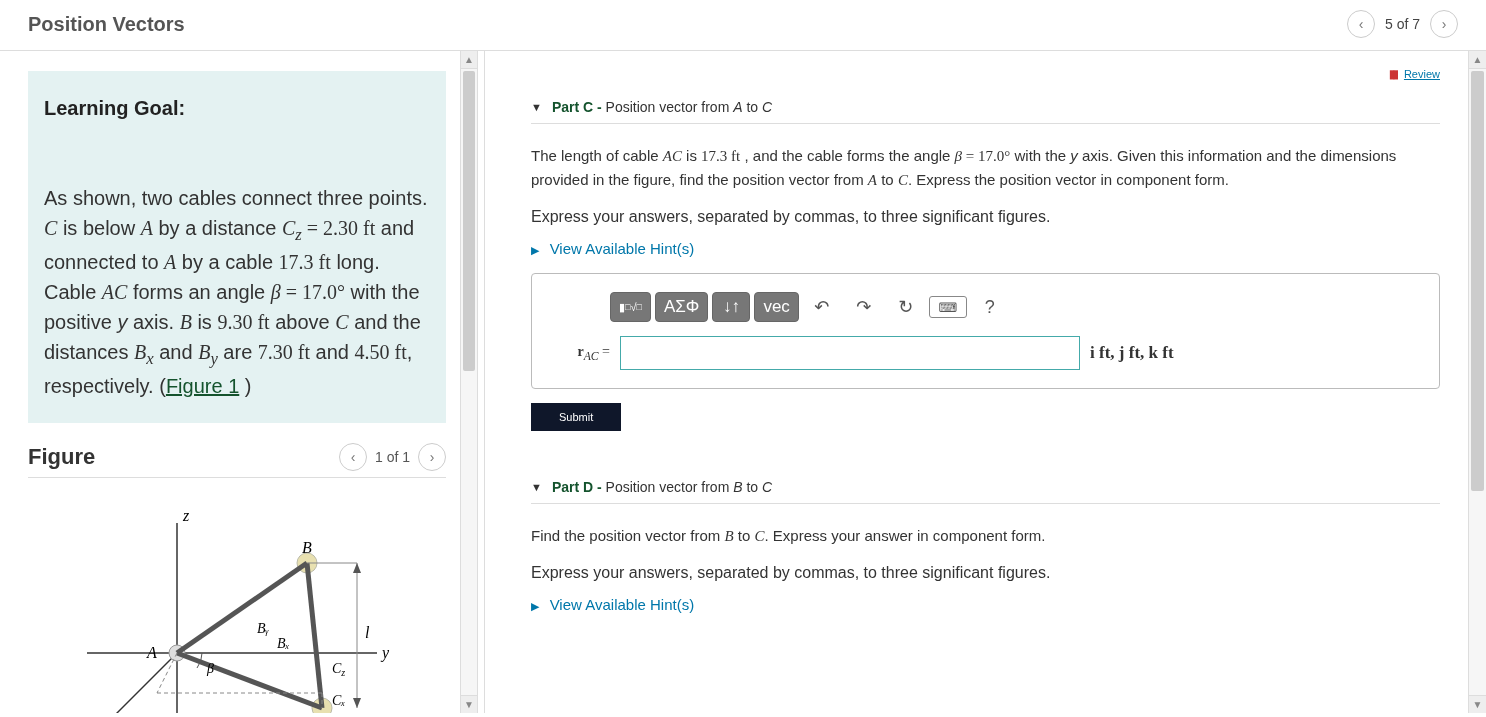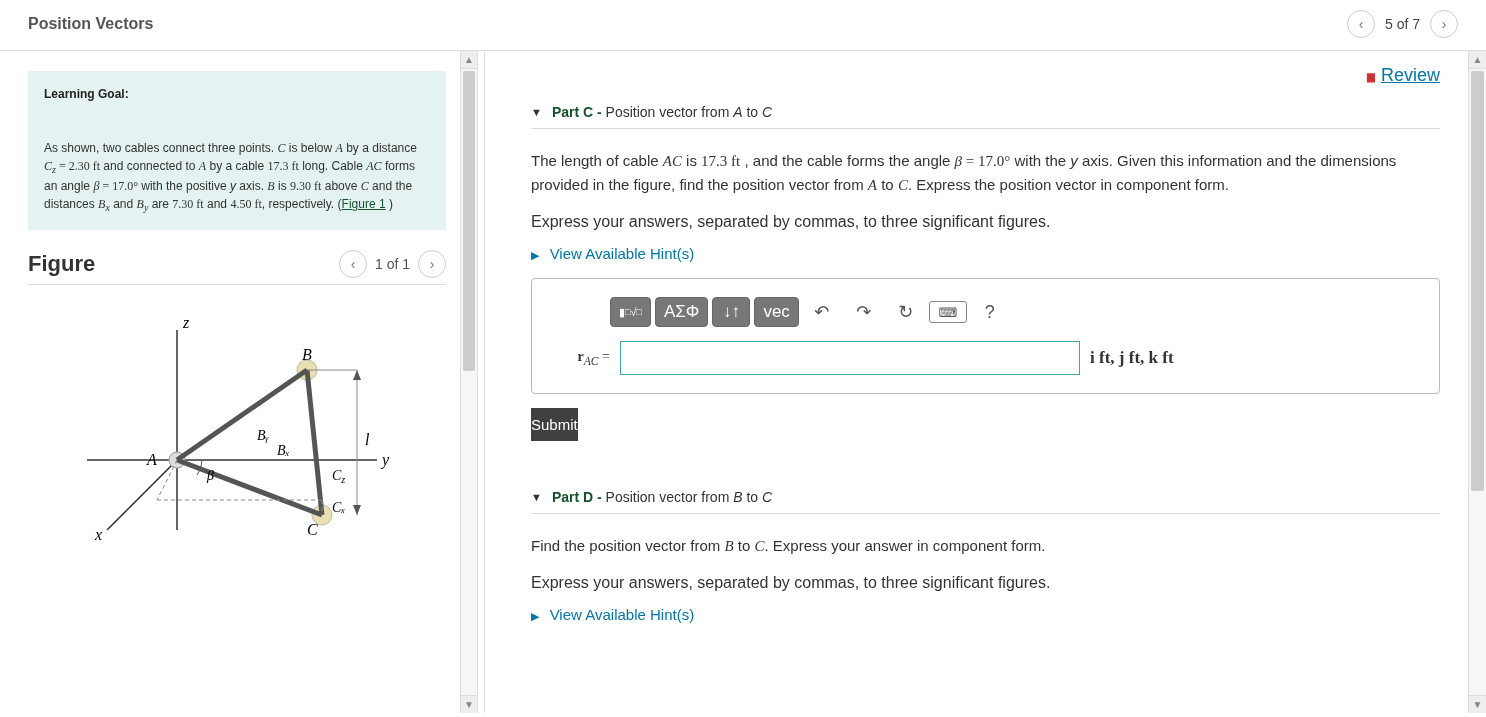--- a/index.html
+++ b/index.html
@@ -10,21 +10,21 @@
     color: #333;
     background: #fff;
   }
   .header {
     display: flex;
     justify-content: space-between;
     align-items: center;
     padding: 10px 28px 12px 28px;
     border-bottom: 1px solid #ddd;
   }
-  .header h1 { font-size: 16px; font-weight: bold; margin: 0; color:#555;}
+  .header h1 { font-size: 20px; font-weight: bold; margin: 0; color:#555;}
   .header .nav { display: flex; align-items: center; gap: 10px; color:#444;}
   .nav-btn {
     width: 28px; height: 28px; border-radius: 50%; border:1px solid #ccc;
     display:flex; align-items:center; justify-content:center;
     color:#777; background:#fff; cursor:pointer; font-size:14px;
   }
   .main { display:flex; height: calc(100vh - 55px); }
   .left {
     width: 460px; flex-shrink:0; padding: 20px 14px 20px 28px;
     position:relative; overflow-y:auto;
@@ -38,36 +38,36 @@
     font-size:10px; color:#888; line-height:18px; background:#eee;
   }
   .scroll-arrow.top { top:0; border-bottom:1px solid #ddd;}
   .scroll-arrow.bot { bottom:0; border-top:1px solid #ddd;}
   .scroll-thumb { position:absolute; left:2px; right:2px; background:#ccc; border-radius:2px;}
   .divider-v { width:1px; background:#ddd; margin:0 6px;}
   .right {
     flex:1; padding: 14px 28px 20px 40px; overflow-y:auto; position:relative;
   }
   .goalbox {
-    background:#e4f2f2; padding:14px 16px; margin-bottom:20px;
-    font-size:12px; color:#333; line-height:1.5;
+    background:#e4f2f2; padding:22px 16px; margin-bottom:20px;
+    font-size:20px; color:#333; line-height:1.5;
   }
   .goalbox b { color:#222; }
   .figure-head {
     display:flex; align-items:center; justify-content:space-between;
     margin-top:10px; padding-bottom:6px; border-bottom:1px solid #ddd;
   }
   .figure-head h2 { font-size:22px; font-weight:bold; margin:0; color:#333;}
   .figure-head .pgn { display:flex; align-items:center; gap:8px; color:#555; font-size:14px;}
   .figure-img {
     margin-top:10px; height:270px; background:#fff; position:relative;
     display:flex; align-items:center; justify-content:center;
   }
   .review { text-align:right; margin-bottom:10px;}
-  .review a { color:#0077aa; text-decoration:underline; font-size:18px;}
+  .review a { color:#0077aa; text-decoration:underline; font-size:11px;}
   .review .icon { color:#c33; font-size:12px; letter-spacing:-3px; margin-right:4px;}
   .part-head {
     display:flex; align-items:center; gap:10px; padding:8px 0;
     border-bottom:1px solid #ddd; margin-bottom:20px; cursor:pointer;
   }
   .part-head .tri { font-size:11px; color:#333;}
   .part-head b { color:#14532d;}
   .problem { margin:0 0 12px 0; font-size:15px; color:#333; line-height:1.6;}
   .instr { font-weight:normal; font-size:16px; margin-bottom:14px;}
   .hints { color:#0077aa; cursor:pointer; font-size:15px; margin-bottom:16px;}
@@ -85,22 +85,22 @@
     justify-content:center; font-size:17px; cursor:pointer;
   }
   .tbtn.light { background:none; color:#555; border:none; font-size:18px;}
   .inputrow { display:flex; align-items:center; gap:10px;}
   .inputrow .lhs { font-family: 'Times New Roman', serif; font-size:14px; width:60px; text-align:right;}
   .inputrow input {
     flex:0 0 460px; height:34px; border:1px solid #4aa; padding:0 8px; font-size:15px;
   }
   .inputrow .units { font-family: 'Times New Roman', serif; font-size:17px; font-weight:bold;}
   .submit {
-    background:#404040; color:#fff; border:none; padding:8px 0;
-    font-size:15px; cursor:pointer;
+    background:#0f172a; color:#fff; border:none; padding:8px 28px;
+    font-size:11px; cursor:pointer;
   }
   .serif { font-family:'Times New Roman', serif; }
   a.figlink { color:#14532d; text-decoration:underline;}
 </style>
 </head>
 <body>
 
 <div class="header">
   <h1>Position Vectors</h1>
   <div class="nav">

